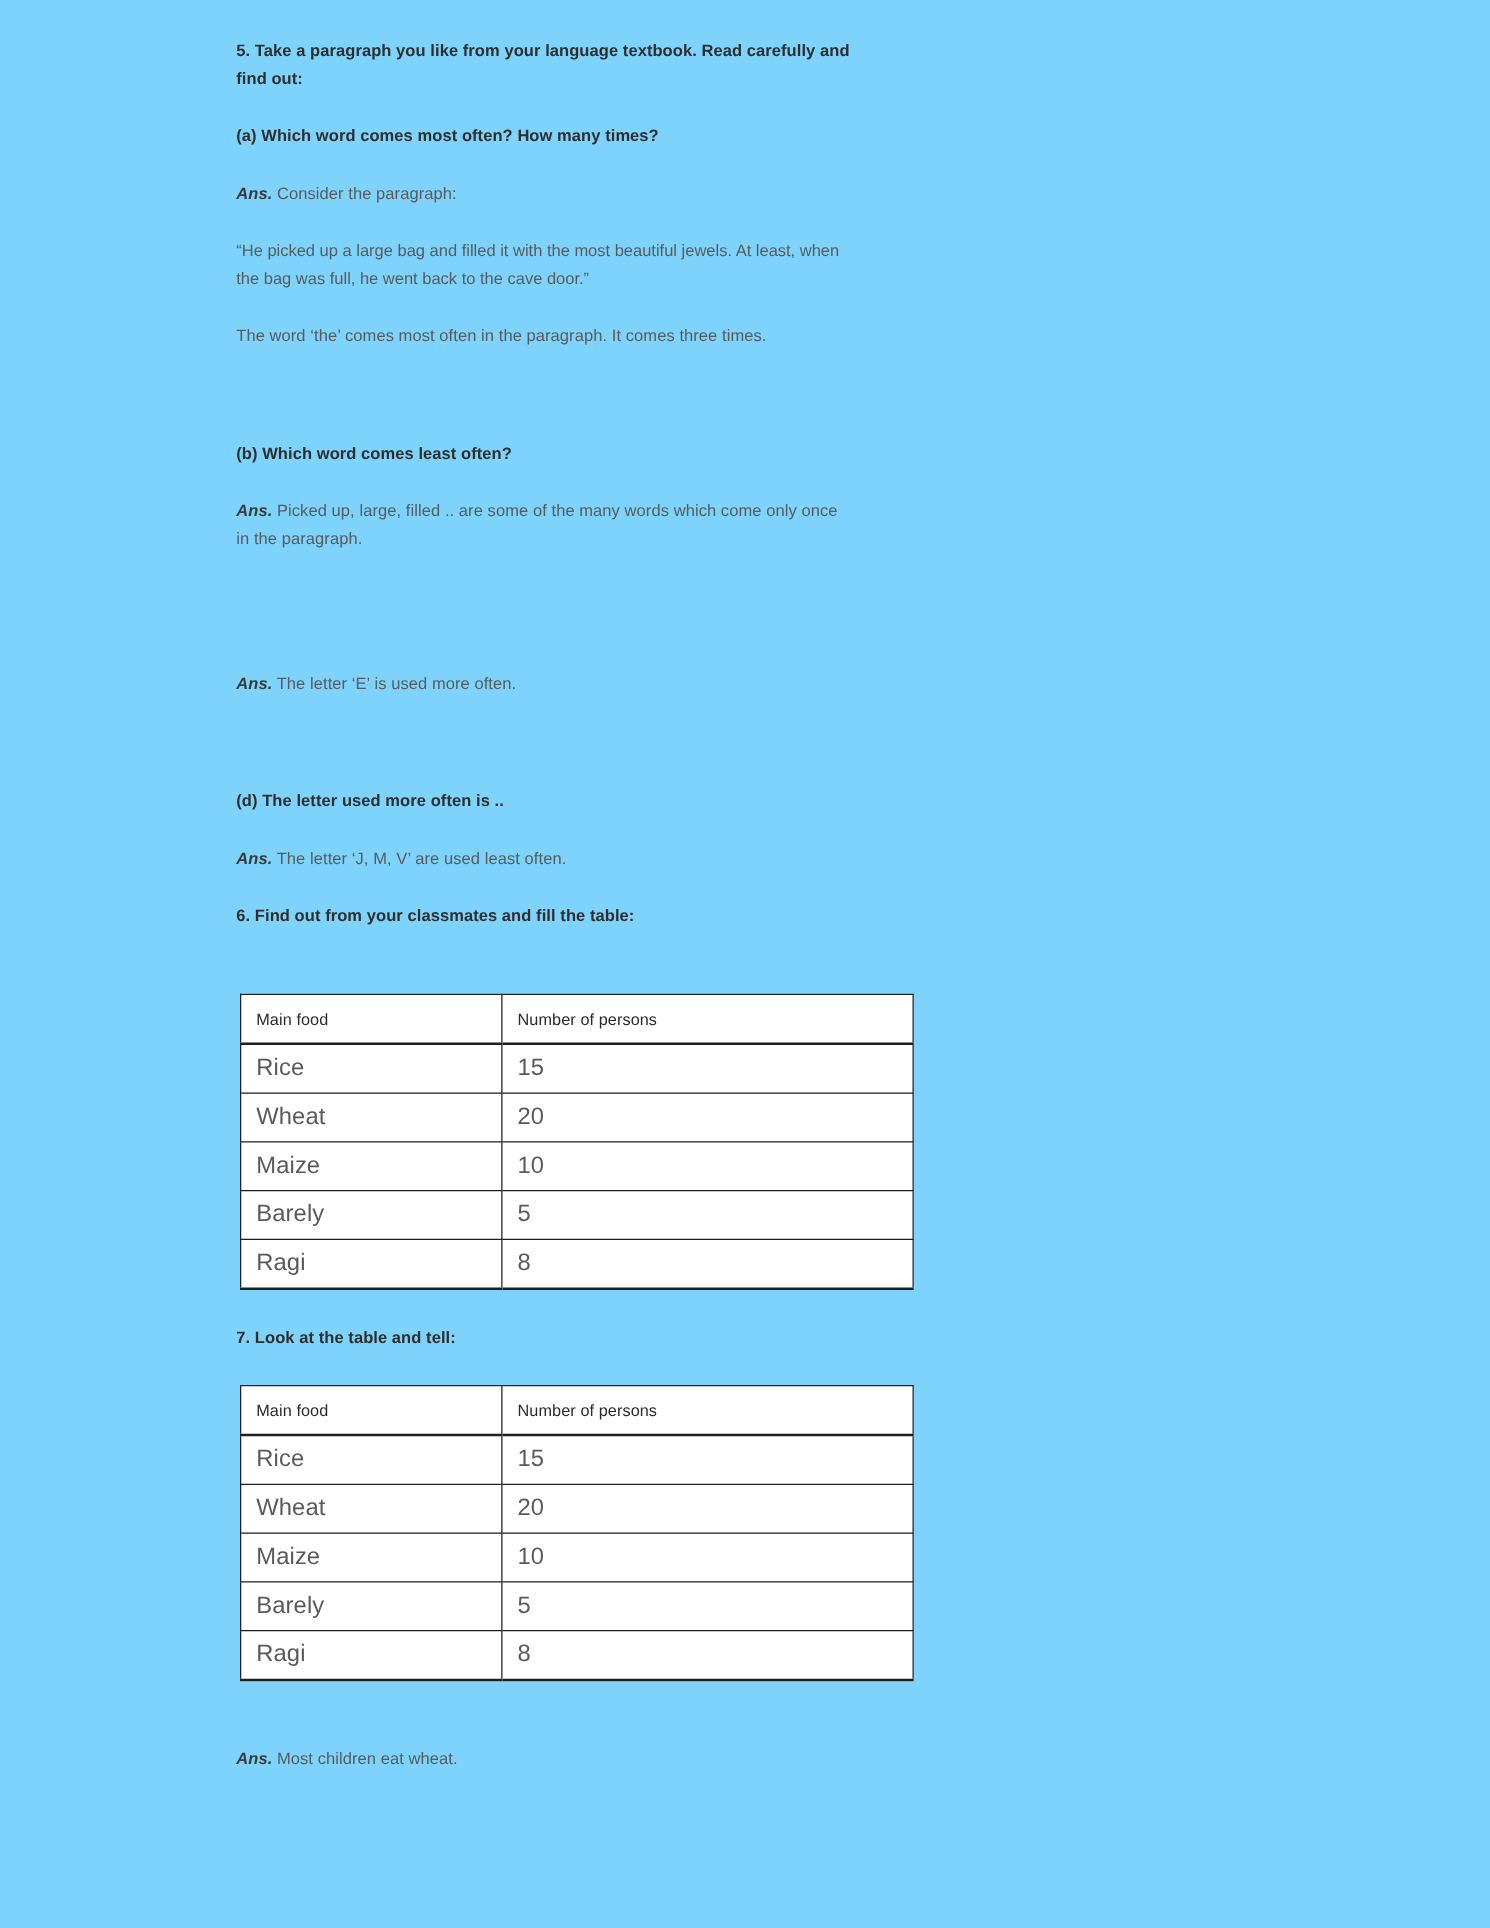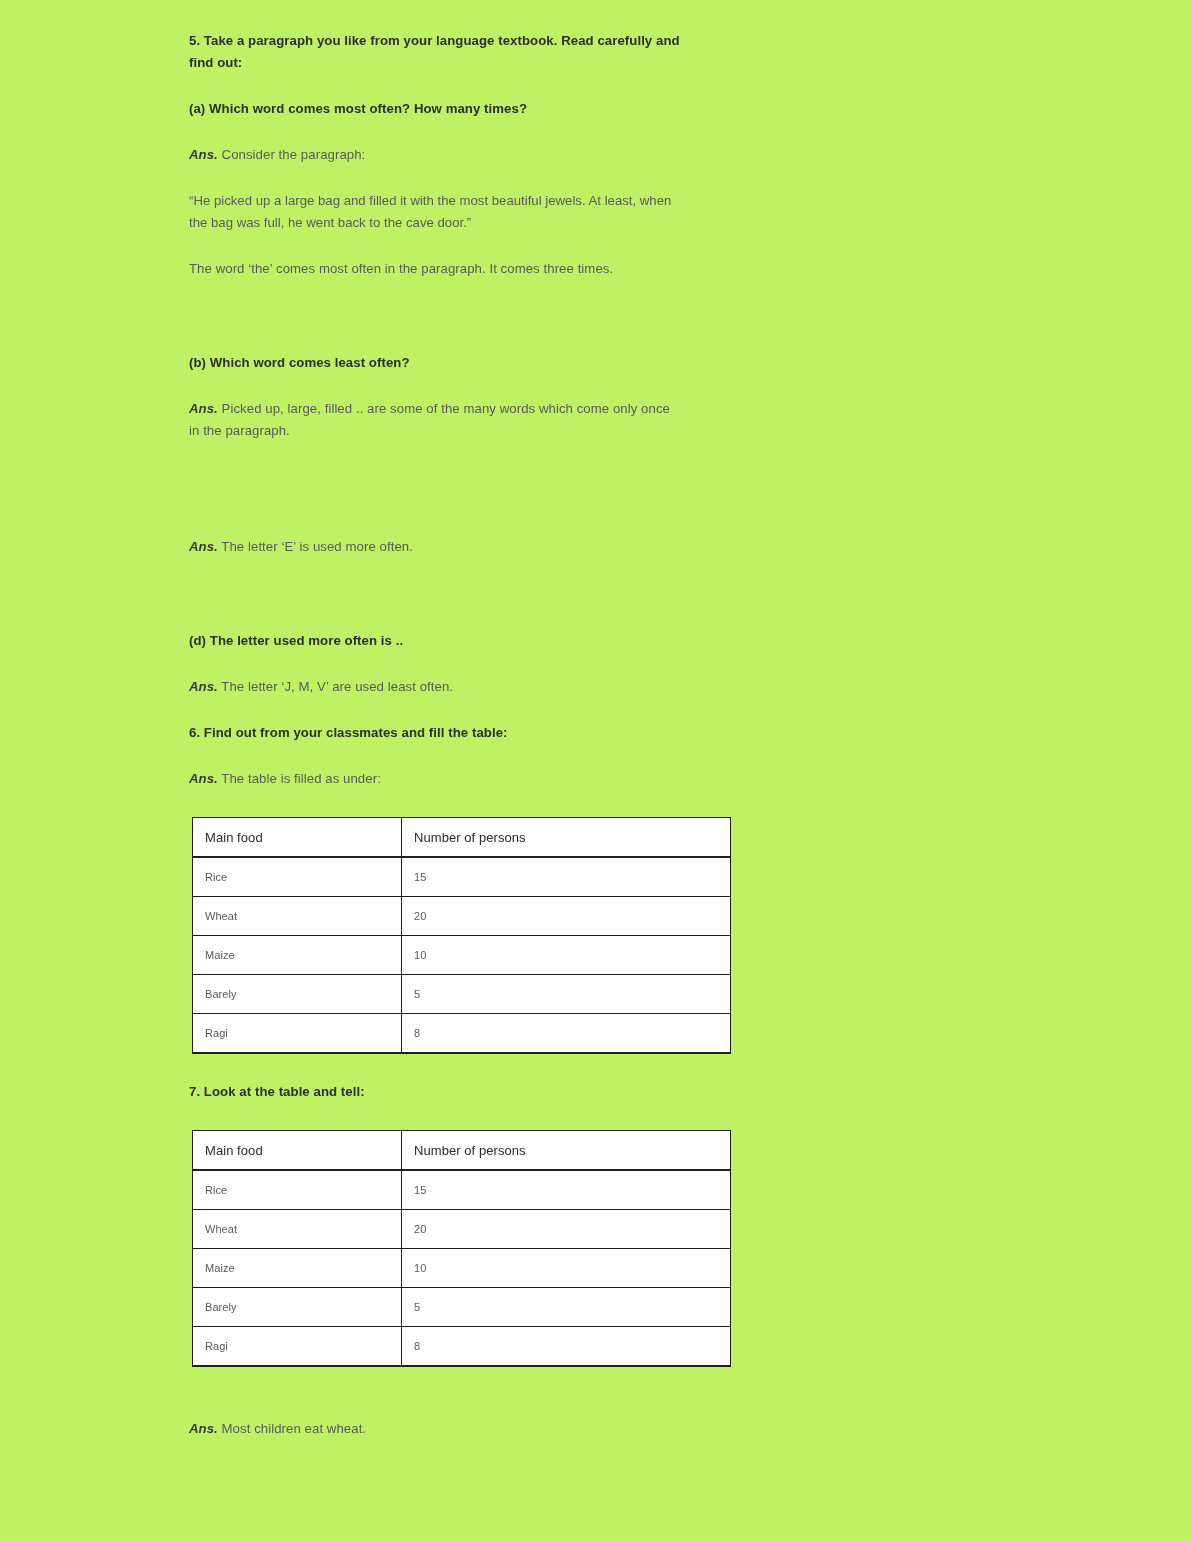--- a/index.html
+++ b/index.html
@@ -15,21 +15,21 @@
     font-family: "Liberation Sans", sans-serif;
     -webkit-font-smoothing: antialiased;
   }
 
   .page {
     position: absolute;
     left: 0;
     top: 0;
     width: 1192px;
     height: 1542px;
-    background: #bef264;
+    background: #7dd3fc;
     overflow: hidden;
   }
 
   .content {
     position: absolute;
     left: 189px;
     top: 30px;
     width: 495px;
   }
 
@@ -73,21 +73,21 @@
     border-collapse: collapse;
     width: 490px;
     table-layout: fixed;
     background: #fff;
   }
   .data-table td {
     border: 1px solid #1f1f1f;
     height: 38px;
     padding: 0 12px;
     vertical-align: middle;
-    font-size: 11px;
+    font-size: 19px;
     color: #5a5a5a;
     font-weight: 400;
     letter-spacing: 0.005em;
   }
   .data-table tr.head td {
     color: #2b2b2b;
     font-weight: 400;
     font-size: 13px;
     border-bottom: 2px solid #1f1f1f;
   }
@@ -131,21 +131,20 @@
     <div class="gap-xl"></div>
 
     <p class="q">(d) The letter used more often is ..</p>
     <div class="gap-sm"></div>
     <p class="ans"><span class="lead">Ans.</span><span> The letter ‘J, M, V’ are used least often.</span></p>
 
     <div class="gap-sm"></div>
 
     <p class="q">6. Find out from your classmates and fill the table:</p>
     <div class="gap-sm"></div>
-    <p class="ans"><span class="lead">Ans.</span><span> The table is filled as under:</span></p>
 
     <div class="gap-md"></div>
 
     <div class="table-wrap">
       <table class="data-table">
         <tbody>
           <tr class="head">
             <td class="col-food">Main food</td>
             <td class="col-num">Number of persons</td>
           </tr>

